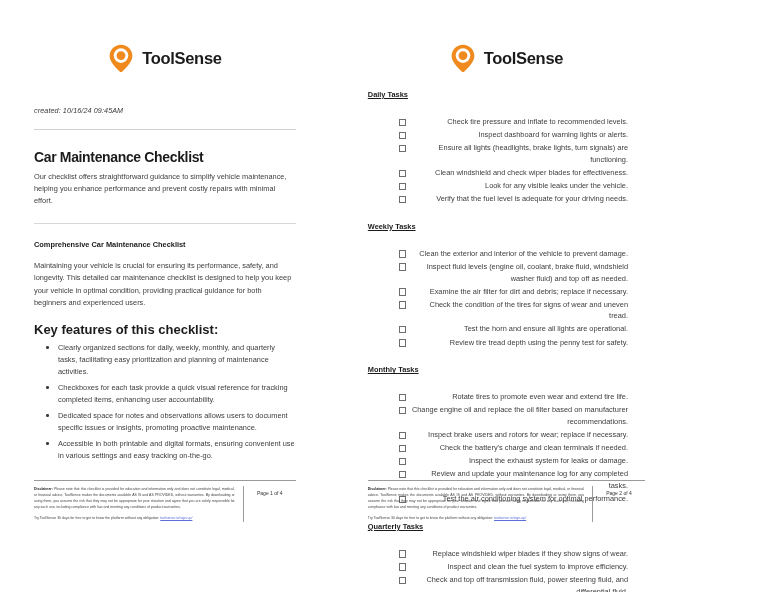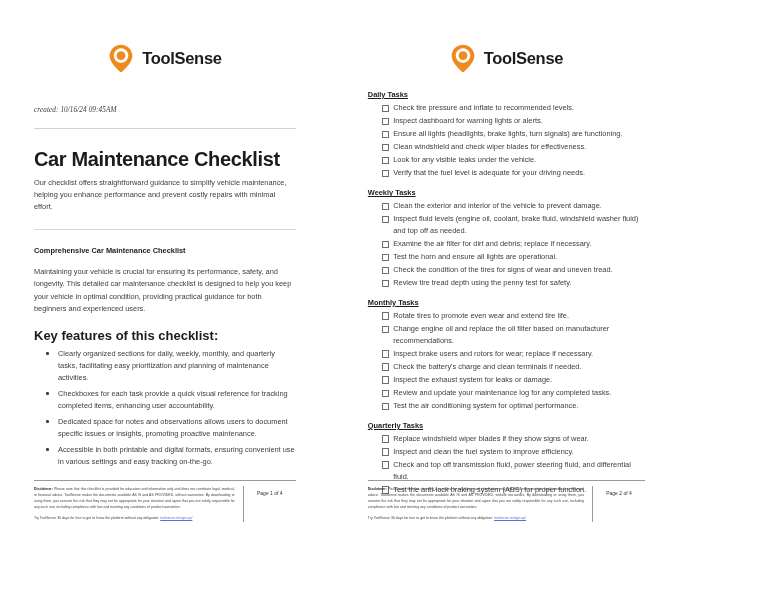--- a/index.html
+++ b/index.html
@@ -53,30 +53,29 @@
     letter-spacing: -0.3px;
     color: #1b1b1b;
   }
   
   .created {
     margin-top: 26px;
     font-size: 7.2px;
     font-style: italic;
     color: #3a3a3a;
     letter-spacing: 0.1px;
-    font-family: Liberation Serif, serif;
   }
   .rule {
     height: 1px;
     background: #d2d2d2;
     margin: 14px 0 0 0;
   }
   .doc-title {
     margin: 19px 0 0 0;
-    font-size: 20px;
+    font-size: 14px;
     font-weight: bold;
     letter-spacing: -0.35px;
     color: #1b1b1b;
   }
   .doc-sub {
     margin: 6px 0 0 0;
     font-size: 7.4px;
     line-height: 1.62;
     color: #3c3c3c;
   }
@@ -128,21 +127,21 @@
   }
   
   .task-group { margin-bottom: 9px; }
   .task-group-title {
     font-size: 7.4px;
     font-weight: bold;
     color: #1b1b1b;
     margin: 0 0 3px 0;
     text-decoration: underline;
   }
-  .task-list { margin: 0; padding: 0; list-style: none; }
+  .task-list { margin: 17px; padding: 0; list-style: none; text-align: right; }
   .task-item {
     display: flex;
     align-items: flex-start;
     gap: 4px;
     font-size: 7.4px;
     line-height: 1.58;
     color: #3c3c3c;
     margin: 0 0 1.4px 0;
     padding-left: 14px;
   }
@@ -315,25 +314,25 @@
         <li class="task-item">
             <span class="cbox"></span>
             <span class="task-text">Inspect fluid levels (engine oil, coolant, brake fluid, windshield washer fluid) and top off as needed.</span>
           </li>
         <li class="task-item">
             <span class="cbox"></span>
             <span class="task-text">Examine the air filter for dirt and debris; replace if necessary.</span>
           </li>
         <li class="task-item">
             <span class="cbox"></span>
+            <span class="task-text">Check the condition of the tires for signs of wear and uneven tread.</span>
+          </li>
+        <li class="task-item">
+            <span class="cbox"></span>
             <span class="task-text">Test the horn and ensure all lights are operational.</span>
-          </li>
-        <li class="task-item">
-            <span class="cbox"></span>
-            <span class="task-text">Check the condition of the tires for signs of wear and uneven tread.</span>
           </li>
         <li class="task-item">
             <span class="cbox"></span>
             <span class="task-text">Review tire tread depth using the penny test for safety.</span>
           </li>
       </ul>
     </div>
 
     <div class="task-group">
       <div class="task-group-title">Monthly Tasks</div>

